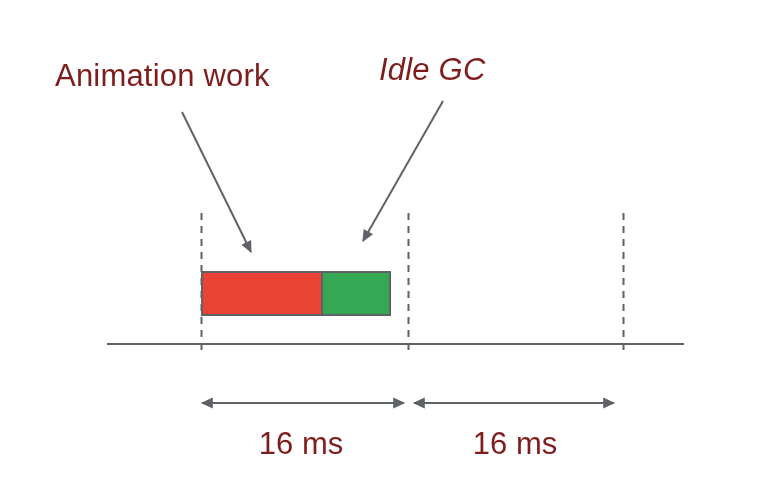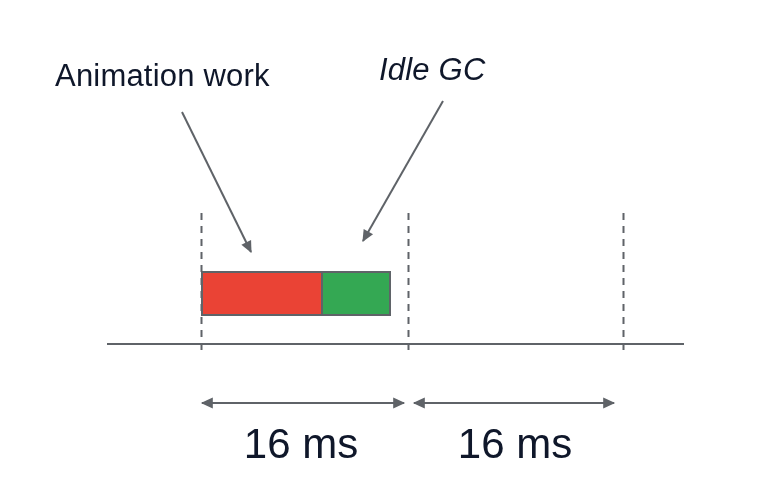--- a/index.html
+++ b/index.html
@@ -6,40 +6,40 @@
     margin: 0;
     padding: 0;
     background: #ffffff;
   }
   .canvas {
     position: relative;
     width: 684px;
     height: 500px;
     background: #ffffff;
     font-family: "Liberation Sans", sans-serif;
-    color: #0f172a;
+    color: #7f1d1d;
     overflow: hidden;
   }
   .diagram-svg {
     position: absolute;
     left: 0;
     top: 0;
   }
   .lbl {
     position: absolute;
     font-size: 31px;
     line-height: 36px;
     white-space: nowrap;
     letter-spacing: 0.2px;
   }
   .dur {
     position: absolute;
     width: 160px;
     text-align: center;
-    font-size: 42px;
+    font-size: 31px;
     line-height: 36px;
     top: 426px;
   }
   .dur1 { left: 221px; }
   .dur2 { left: 435px; }
   .anno1 { left: 55px; top: 58px; }
   .anno2 { left: 379px; top: 52px; font-style: italic; }
 </style>
 </head>
 <body>

